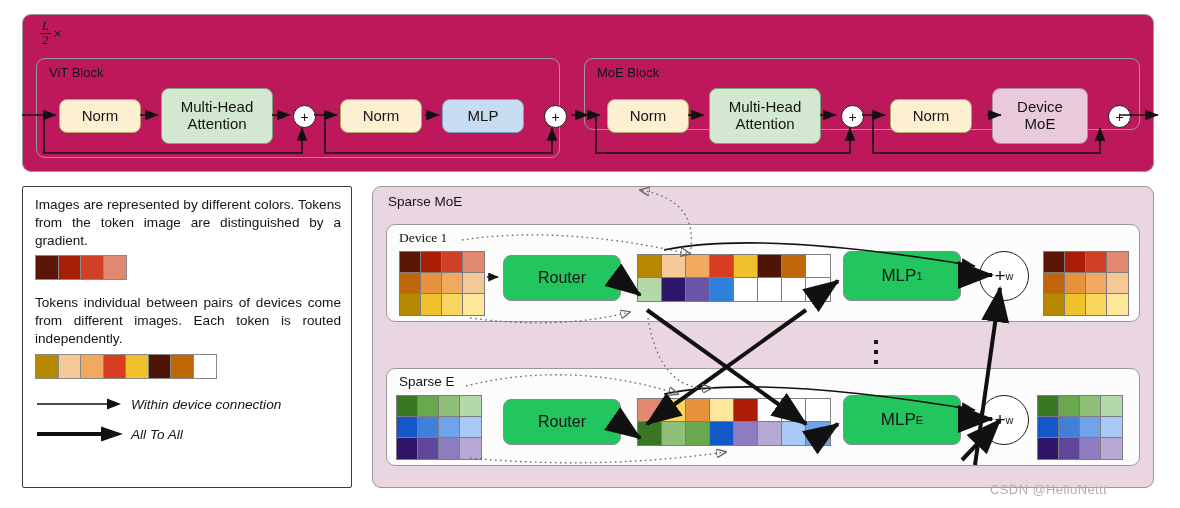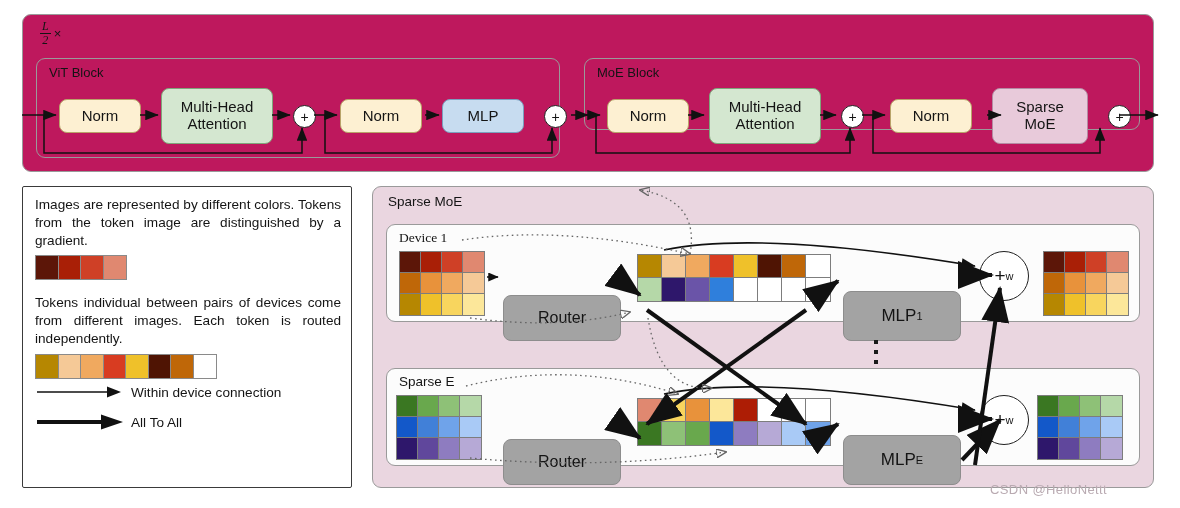--- a/index.html
+++ b/index.html
@@ -21,21 +21,21 @@
   #moe-block{left:584px;top:58px;width:556px;height:72px;}
   .block-title{position:absolute;left:12px;top:6px;font-size:13px;}
 
   .node{position:absolute;box-sizing:border-box;border-radius:8px;border:1.4px solid #8d8d8d;
         display:flex;align-items:center;justify-content:center;text-align:center;
         font-size:15px;line-height:1.12;}
   .n-norm{background:#fdf0d2;border-color:#b9a369;}
   .n-attn{background:#d4e7d0;border-color:#7fa67a;}
   .n-mlp{background:#c7dcf0;border-color:#7ba0bf;}
   .n-moe{background:#e8cada;border-color:#b58ba3;}
-  .n-plain{background:#a3a3a3;border-color:#8d8d8d;margin-top:40px;}
+  .n-plain{background:#22c55e;border-color:#8d8d8d;}
 
   .plus{position:absolute;width:21px;height:21px;border-radius:50%;border:1.3px solid #202020;
         background:#fff;display:flex;align-items:center;justify-content:center;
         font-size:14px;line-height:1;}
   .plusw{position:absolute;width:48px;height:48px;border-radius:50%;border:1.3px solid #202020;
         background:#fff;display:flex;align-items:center;justify-content:center;}
   .plusw span{font-size:19px;}
   .plusw sub{font-size:11px;}
 
   
@@ -98,21 +98,21 @@
   <div class="plus" style="left:507px;top:46px;">+</div>
 </div>
 
 <div class="abs rr" id="moe-block">
   <div class="block-title">MoE Block</div>
   <div class="node n-norm" style="left:22px;top:40px;width:82px;height:34px;">Norm</div>
   <div class="node n-attn" style="left:124px;top:29px;width:112px;height:56px;white-space:pre-line;">Multi-Head
 Attention</div>
   <div class="plus" style="left:256px;top:46px;">+</div>
   <div class="node n-norm" style="left:305px;top:40px;width:82px;height:34px;">Norm</div>
-  <div class="node n-moe" style="left:407px;top:29px;width:96px;height:56px;white-space:pre-line;">Sparse
+  <div class="node n-moe" style="left:407px;top:29px;width:96px;height:56px;white-space:pre-line;">Device
 MoE</div>
   <div class="plus" style="left:523px;top:46px;">+</div>
 </div>
 
 <div class="abs" id="legend">
   <div class="abs txt" style="left:12px;top:9px;width:306px;">Images are represented by different colors. Tokens from the token image are distinguished by a gradient.</div>
   <div class="abs" id="legend-swatches-1" style="left:12px;top:68px;">
       <div class="sw-row">
         <div class="sw" style="background: rgb(92, 22, 8);"></div>
         <div class="sw" style="background: rgb(169, 31, 6);"></div>
@@ -127,21 +127,21 @@
         <div class="sw" style="background: rgb(245, 201, 151);"></div>
         <div class="sw" style="background: rgb(240, 169, 95);"></div>
         <div class="sw" style="background: rgb(216, 60, 33);"></div>
         <div class="sw" style="background: rgb(239, 193, 42);"></div>
         <div class="sw" style="background: rgb(79, 20, 3);"></div>
         <div class="sw" style="background: rgb(191, 103, 8);"></div>
         <div class="sw" style="background: rgb(255, 255, 255);"></div>
       </div>
     </div>
 
-  <div class="abs" style="left:12px;top:196px;display:flex;flex-direction:column;gap:12px;">
+  <div class="abs" style="left:12px;top:208px;display:flex;flex-direction:column;gap:12px;font-style:italic;">
     <div class="leg-line">
       <span class="leg-key">
         <svg width="96" height="18" viewBox="0 0 96 18">
           <line x1="2" y1="9" x2="72" y2="9" stroke="#111" stroke-width="1.6"></line>
           <polygon points="72,3.6 86,9 72,14.4" fill="#111"></polygon>
         </svg>
       </span>
       <span>Within device connection</span>
     </div>
     <div class="leg-line">

